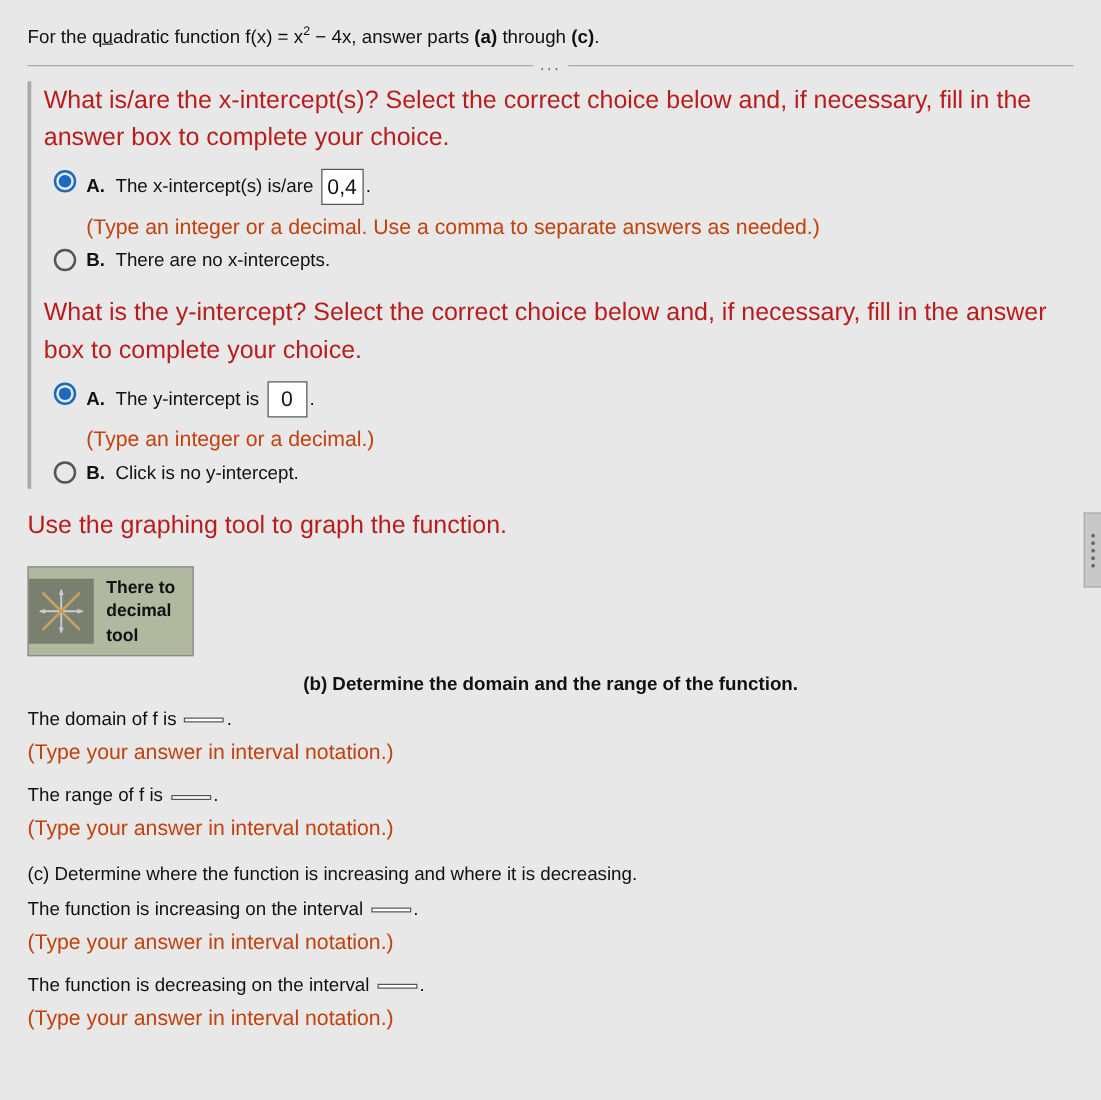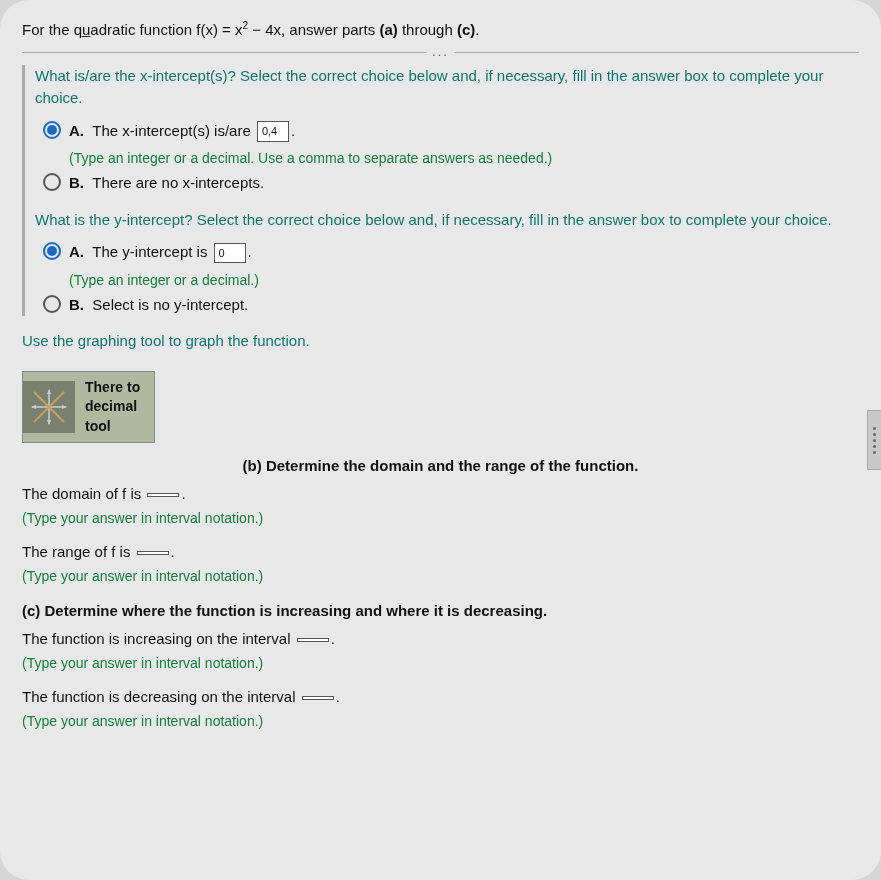--- a/index.html
+++ b/index.html
@@ -11,21 +11,20 @@
       justify-content: center;
       align-items: flex-start;
       min-height: 880px;
     }
     .page {
       width: 881px;
       min-height: 880px;
       background: #e8e8e8;
       padding: 18px 22px 18px 22px;
       position: relative;
-      border-radius: 29px;
     }
     .top-question {
       font-size: 15px;
       line-height: 1.5;
       margin-bottom: 10px;
       color: #111;
     }
     .divider {
       border: none;
       border-top: 1px solid #aaa;
@@ -37,24 +36,24 @@
       top: -9px;
       left: 50%;
       transform: translateX(-50%);
       background: #e8e8e8;
       padding: 0 6px;
       font-size: 13px;
       color: #555;
       letter-spacing: 2px;
     }
     .section-question {
-      font-size: 15px;
+      font-size: 20px;
       line-height: 1.5;
       margin-bottom: 10px;
-      color: #0f766e;
+      color: #b91c1c;
     }
     .choice-group {
       margin-left: 8px;
       margin-bottom: 14px;
     }
     .choice-item {
       display: flex;
       align-items: flex-start;
       margin-bottom: 8px;
     }
@@ -89,26 +88,27 @@
     .choice-label strong {
       font-weight: bold;
     }
     .answer-box {
       display: inline-block;
       border: 1.5px solid #555;
       min-width: 32px;
       padding: 1px 4px;
       margin: 0 2px;
       background: #fff;
-      font-size: 11px;
+      font-size: 17px;
       vertical-align: middle;
+      text-align: center;
     }
     .hint-text {
-      font-size: 14px;
-      color: #15803d;
+      font-size: 17px;
+      color: #c2410c;
       margin-left: 26px;
       margin-top: 1px;
     }
     .left-border-section {
       border-left: 3px solid #aaa;
       padding-left: 10px;
       margin-bottom: 14px;
     }
     .graph-tool-section {
       margin-bottom: 14px;
@@ -150,21 +150,21 @@
       color: #111;
       text-align: center;
     }
     .domain-range-row {
       margin-bottom: 10px;
       font-size: 15px;
       color: #111;
       line-height: 1.6;
     }
     .part-c-label {
-      font-weight: bold;
+      font-weight: normal;
       font-size: 15px;
       margin-bottom: 8px;
       color: #111;
     }
     .increasing-row {
       margin-bottom: 10px;
       font-size: 15px;
       color: #111;
       line-height: 1.6;
     }
@@ -262,21 +262,21 @@
           <strong>A.</strong>
           &nbsp;<span>The y-intercept is </span><span class="answer-box">0</span>.
         </div>
       </div>
       <div class="hint-text">(Type an integer or a decimal.)</div>
 
       <div class="choice-item" style="margin-top:6px;">
         <div class="radio-outer"></div>
         <div class="choice-label">
           <strong>B.</strong>
-          &nbsp;<span>Select is no y-intercept.</span>
+          &nbsp;<span>Click is no y-intercept.</span>
         </div>
       </div>
     </div>
   </div>
 
   <div class="graph-tool-section">
     <div class="section-question">
       <span>Use the graphing tool to graph the function.</span>
     </div>
     <div class="graph-button">

